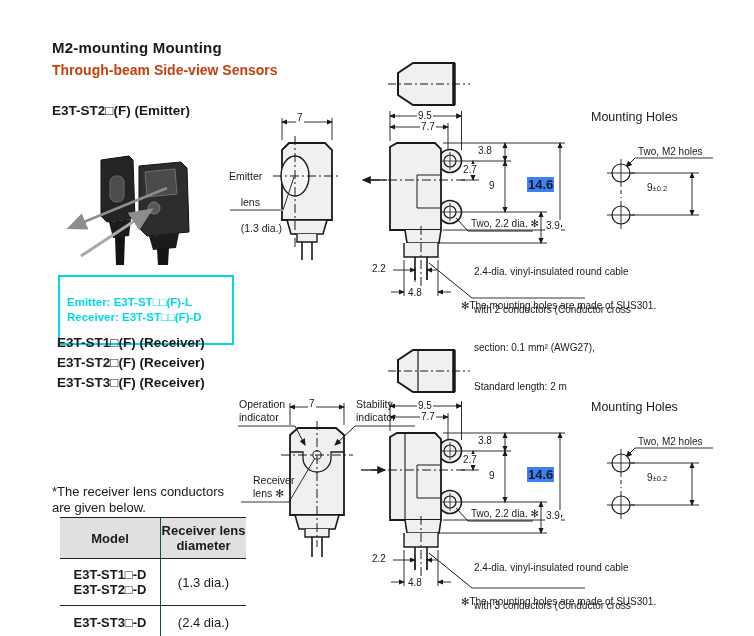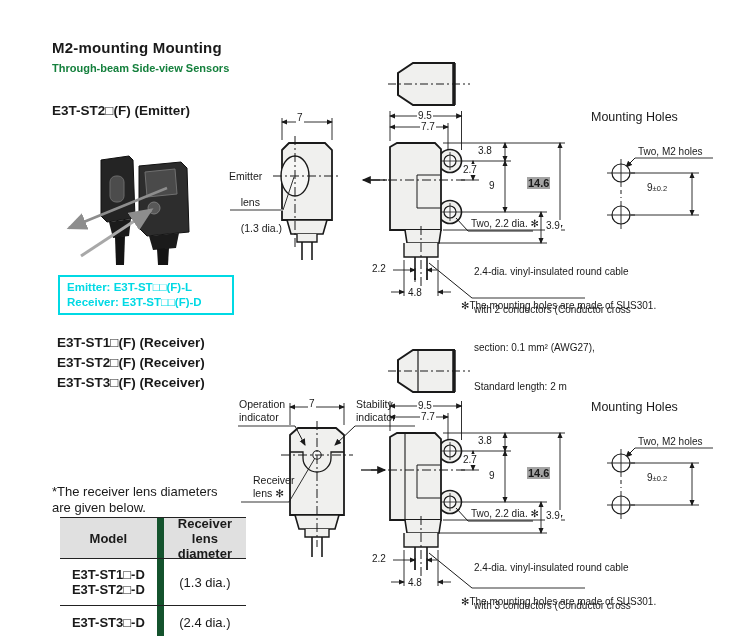--- a/index.html
+++ b/index.html
@@ -1,37 +1,37 @@
 <!DOCTYPE html>
 <html><head>
 <meta charset="utf-8">
 <style>
   html,body{margin:0;padding:0;background:#fff}
   .page{position:relative;width:754px;height:636px;background:#ffffff;
         font-family:"Liberation Sans",sans-serif;color:#1a1a1a;overflow:hidden}
   .t{position:absolute;white-space:pre}
   .h1{font-size:15px;font-weight:bold;letter-spacing:.2px}
-  .h2{font-size:11px;font-weight:bold;color:#15803d}
+  .h2{font-size:14px;font-weight:bold;color:#c2410c}
   .model{font-size:13.5px;font-weight:bold;line-height:20px}
   .dim{font-size:10px;background:#fff;padding:0 1px}
-  .dimb{font-size:11px;font-weight:bold;background:#a3a3a3;padding:0 1px}
+  .dimb{font-size:13px;font-weight:bold;background:#3b82f6;padding:0 1px}
   .lbl{font-size:10.5px;line-height:13px}
   .note{font-size:10px;line-height:12.8px}
   .sus{font-size:10px}
   .mh{font-size:12.5px}
   .tol{font-size:7.5px}
   svg{position:absolute;overflow:visible}
   .cyanbox{position:absolute;left:58px;top:275px;width:158px;border:2px solid #00d9e4;
-           color:#00d9e4;font-size:11.5px;line-height:15px;padding:3px 7px;font-weight:bold}
+           color:#00d9e4;font-size:11.5px;line-height:15px;padding:18px 7px;font-weight:bold}
   
   .tbl{position:absolute;left:60px;top:517px;width:186px;
        border-top:1px solid #222;border-bottom:2px solid #222;font-size:13px}
   .trow{display:flex;border-bottom:1px solid #222}
   .trow:last-child{border-bottom:none}
-  .c1{width:100px;border-right:7px solid #14532d;display:flex;flex-direction:column;
+  .c1{width:100px;border-right:1px solid #14532d;display:flex;flex-direction:column;
       justify-content:center;align-items:center;text-align:right}
   .c2{width:85px;display:flex;flex-direction:column;justify-content:center;align-items:center;text-align:center}
   .thead{background:#e0e0e0;font-weight:bold;height:40px}
   .r1{height:46px}
   .r2{height:32px}
   .bold{font-weight:bold}
   .stroke{stroke:#1a1a1a;fill:none}
 </style>
 </head>
 <body>
@@ -342,21 +342,21 @@
     <line x1="22" y1="85" x2="50" y2="85" class="stroke" stroke-width=".9"></line>
     <line x1="36" y1="71" x2="36" y2="99" class="stroke" stroke-width=".9"></line>
     <line x1="36" y1="60" x2="36" y2="68" class="stroke" stroke-width="1" stroke-dasharray="4 3"></line>
     <line x1="46" y1="43" x2="114" y2="43" class="stroke" stroke-width=".9"></line>
     <line x1="46" y1="85" x2="114" y2="85" class="stroke" stroke-width=".9"></line>
     <line x1="107" y1="43" x2="107" y2="85" class="stroke" stroke-width=".9" marker-start="url(#ah-rm)" marker-end="url(#ah-rm)"></line>
   </svg>
   <div class="t dim" style="left:637px;top:436px">Two, M2 holes</div>
   <div class="t dim" style="left:646px;top:472px"><span>9</span><span class="tol">±0.2</span></div>
 
-  <div class="t" style="left:52px;top:484px;font-size:13px;line-height:16px"><span>*The receiver lens diameters</span><br><span>are given below.</span></div>
+  <div class="t" style="left:52px;top:484px;font-size:13px;line-height:16px"><span>*The receiver lens conductors</span><br><span>are given below.</span></div>
 
   <div class="tbl">
     <div class="trow thead">
       <div class="c1">Model</div>
       <div class="c2">
         <span>Receiver lens</span>
         <span>diameter</span>
       </div>
     </div>
     <div class="trow r1">

